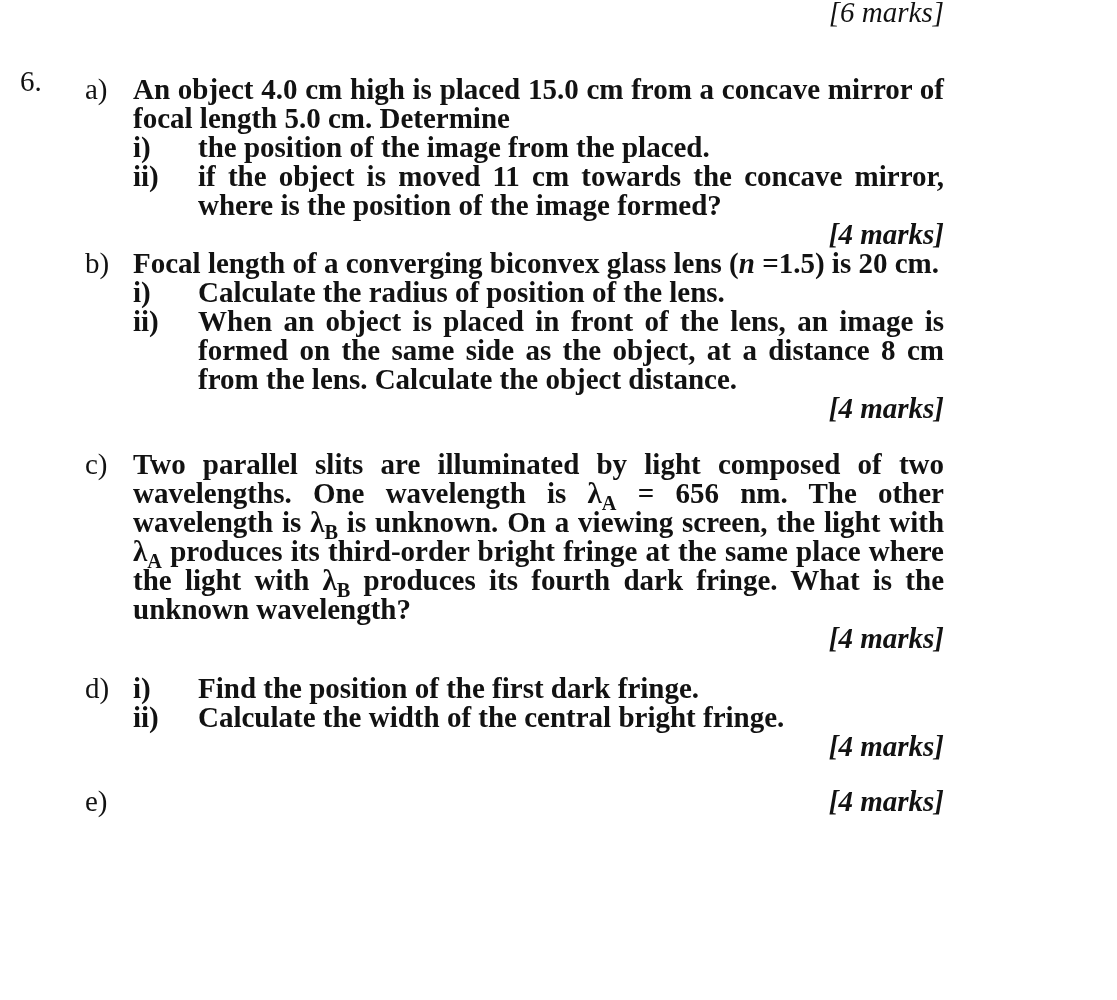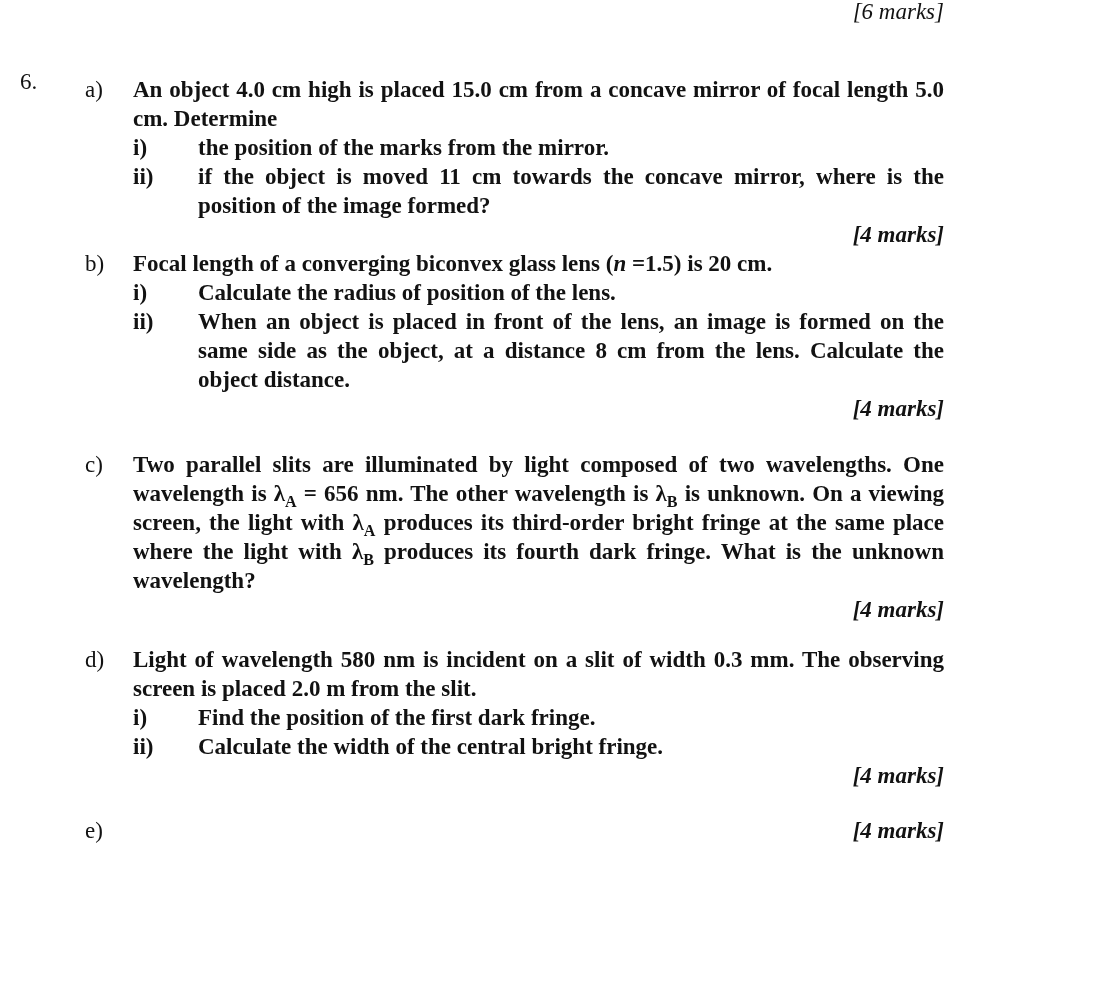--- a/index.html
+++ b/index.html
@@ -8,21 +8,21 @@
     background: #ffffff;
   }
   .page {
     position: relative;
     box-sizing: border-box;
     width: 1018px;
     height: 1000px;
     background: #ffffff;
     color: #121212;
     font-family: "Liberation Serif", serif;
-    font-size: 23px;
+    font-size: 29px;
     line-height: 29px;
     padding: 0 74px 0 20px;
     overflow: hidden;
   }
   .marks-line {
     text-align: right;
     font-style: italic;
   }
   .marks-top {
     margin-top: -6px;
@@ -88,21 +88,21 @@
     <div class="qnum">6.</div>
 
     <div class="qbody">
 
       <section class="part">
         <div class="part-letter">a)</div>
         <div class="part-body">
           <p class="lead">An object 4.0 cm high is placed 15.0 cm from a concave mirror of focal length 5.0 cm. Determine</p>
           <div class="subitem">
             <span class="roman">i)</span>
-            <p class="sub-text">the position of the marks from the mirror.</p>
+            <p class="sub-text">the position of the image from the placed.</p>
           </div>
           <div class="subitem">
             <span class="roman">ii)</span>
             <p class="sub-text">if the object is moved 11 cm towards the concave mirror, where is the position of the image formed?</p>
           </div>
           <div class="marks-line">[4 marks]</div>
         </div>
       </section>
 
       <section class="part">
@@ -125,21 +125,20 @@
         <div class="part-letter">c)</div>
         <div class="part-body">
           <p class="lead">Two parallel slits are illuminated by light composed of two wavelengths. One wavelength is λ<sub>A</sub> = 656 nm. The other wavelength is λ<sub>B</sub> is unknown. On a viewing screen, the light with λ<sub>A</sub> produces its third-order bright fringe at the same place where the light with λ<sub>B</sub> produces its fourth dark fringe. What is the unknown wavelength?</p>
           <div class="marks-line">[4 marks]</div>
         </div>
       </section>
 
       <section class="part gap-d">
         <div class="part-letter">d)</div>
         <div class="part-body">
-          <p class="lead">Light of wavelength 580 nm is incident on a slit of width 0.3 mm. The observing screen is placed 2.0 m from the slit.</p>
           <div class="subitem">
             <span class="roman">i)</span>
             <p class="sub-text">Find the position of the first dark fringe.</p>
           </div>
           <div class="subitem">
             <span class="roman">ii)</span>
             <p class="sub-text">Calculate the width of the central bright fringe.</p>
           </div>
           <div class="marks-line">[4 marks]</div>
         </div>

